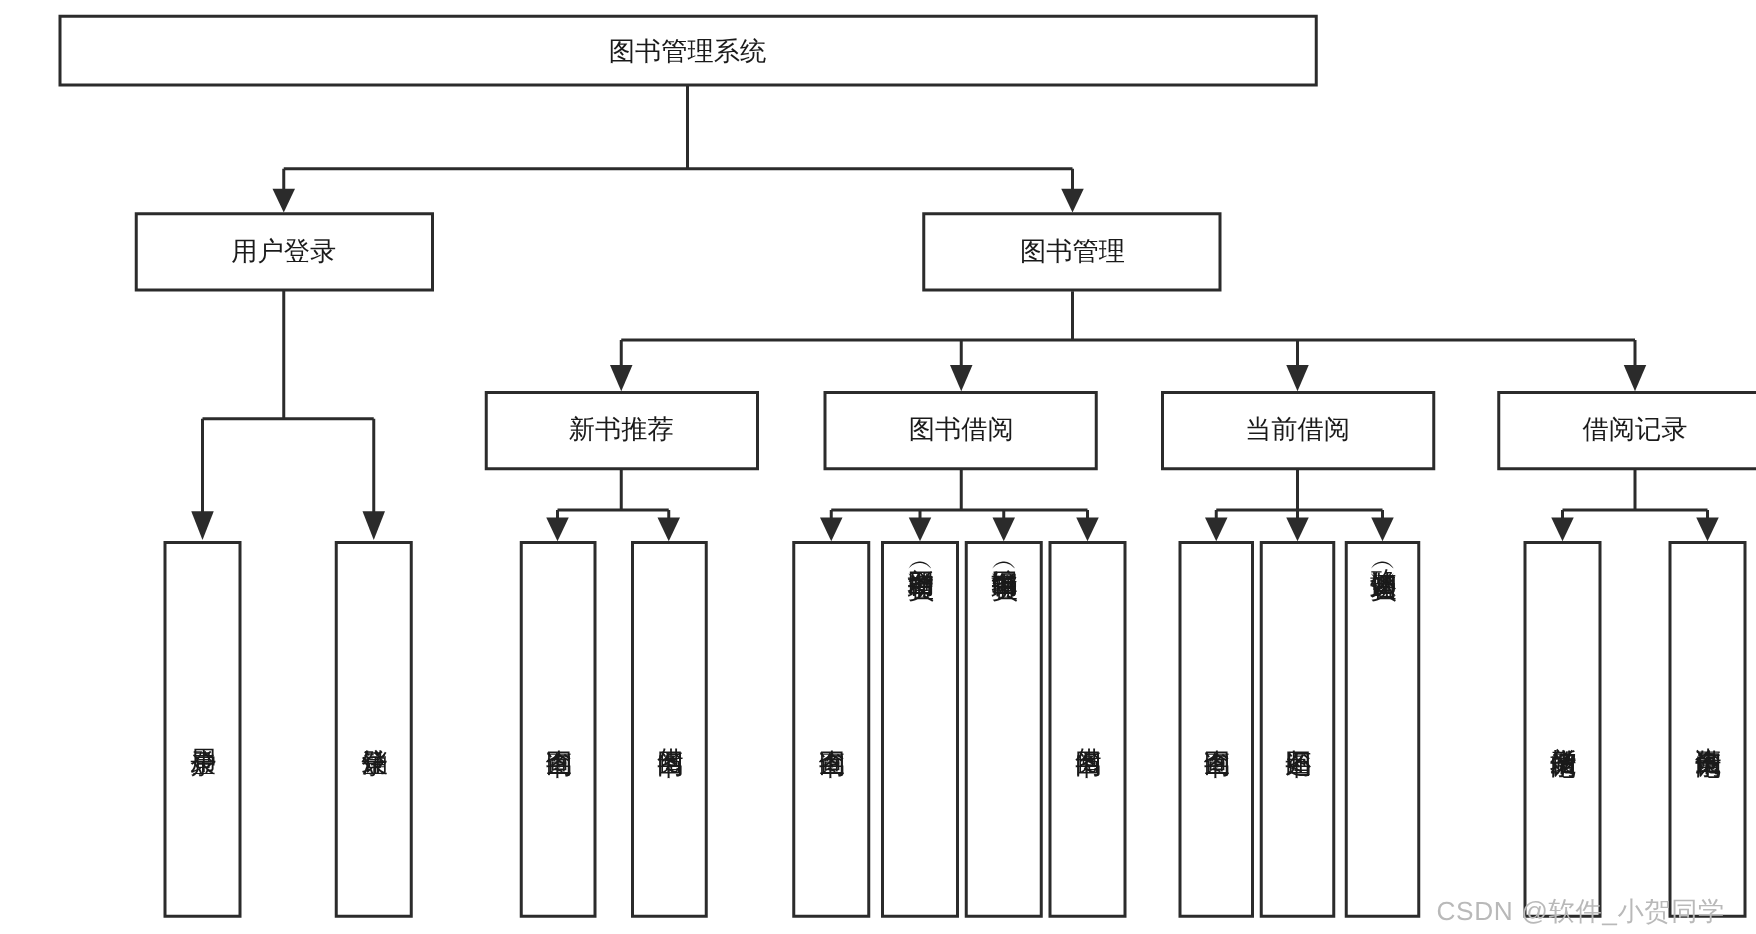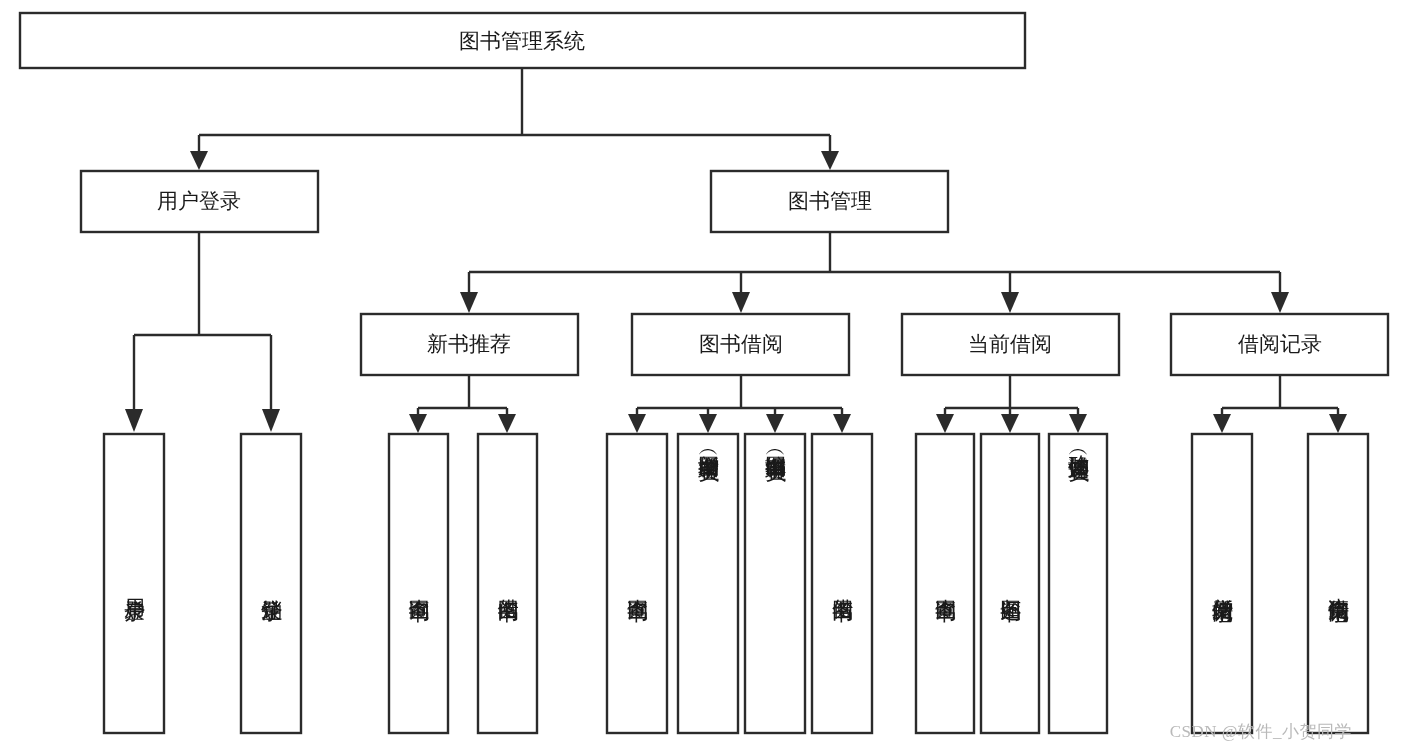--- a/index.html
+++ b/index.html
@@ -12,20 +12,21 @@
     height: 747px;
     font-family: "DejaVu Sans", "Liberation Sans", sans-serif;
     overflow: hidden;
     position: relative;
   }
   #diagram-root {
     position: relative;
     width: 1360px;
     height: 747px;
     background: #ffffff;
+    margin-left: 28px;
   }
   svg.diagram-svg {
     position: absolute;
     top: 0;
     left: 0;
     width: 1405px;
     height: 747px;
     display: block;
   }
   .node-box {
@@ -63,22 +64,22 @@
     display: flex;
     align-items: center;
     justify-content: center;
     white-space: nowrap;
     pointer-events: none;
   }
   .watermark {
     position: absolute;
     right: 8px;
     bottom: 4px;
-    font-family: Liberation Serif, serif;
-    font-size: 17px;
+    font-family: Liberation Sans, sans-serif;
+    font-size: 21px;
     color: #b9b9b9;
     letter-spacing: 0.5px;
     white-space: nowrap;
   }
 </style>
 </head>
 <body>
 
 <div id="diagram-root">
 

